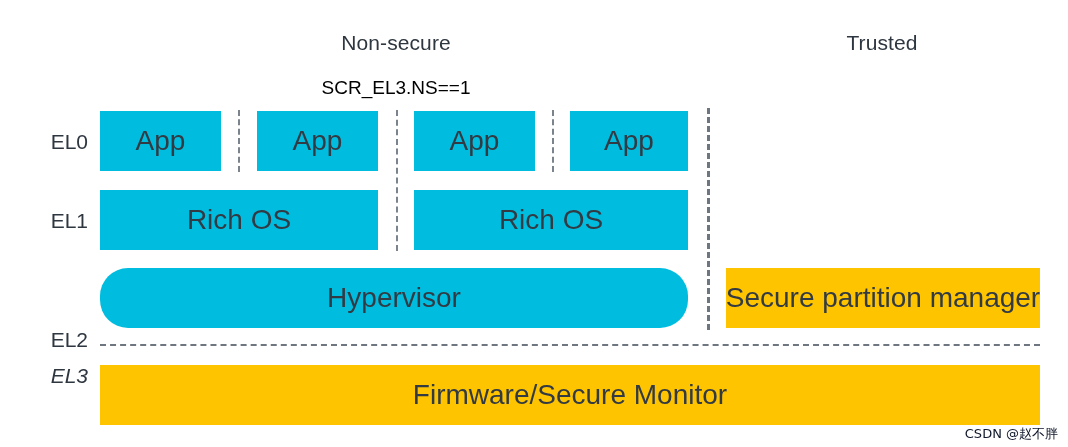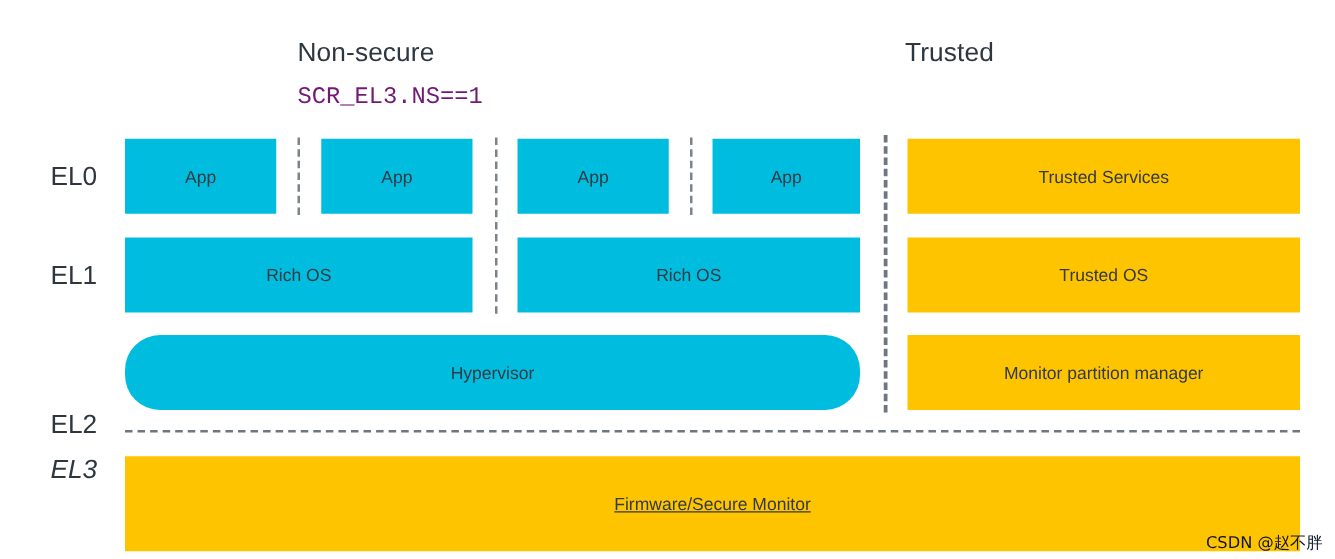--- a/index.html
+++ b/index.html
@@ -16,59 +16,60 @@
     position: relative;
     width: 1068px;
     height: 447px;
     background: #ffffff;
     overflow: hidden;
   }
 
   
   .col-header {
     position: absolute;
+    text-align: center;
     color: #2e3640;
   }
   .col-header .title {
     font-size: 21px;
     line-height: 26px;
     letter-spacing: 0.1px;
     color: #2e3640;
     white-space: nowrap;
   }
   .col-header .subtitle {
-    font-family: Liberation Mono, monospace;
+    font-family: Liberation Sans, sans-serif;
     font-size: 19px;
     line-height: 24px;
-    color: #701a75;
-    margin-top: 9px;
+    color: #000000;
+    margin-top: 20px;
     white-space: nowrap;
   }
 
   #hdr-nonsecure { left: 238px; top: 30px; width: 316px; }
   #hdr-secure    { left: 724px; top: 30px; width: 316px; }
 
   
   .el-label {
     position: absolute;
     left: 30px;
     width: 58px;
-    text-align: center;
+    text-align: right;
     font-size: 21px;
     color: #2e3640;
     white-space: nowrap;
   }
 
   
   .block {
     position: absolute;
     display: flex;
     align-items: center;
     justify-content: center;
-    font-size: 14px;
+    font-size: 28px;
     color: #323a43;
     box-sizing: border-box;
     white-space: nowrap;
   }
   .block.cyan   { background: #00BDDF; }
   .block.yellow { background: #FFC400; }
 
   
   .vsep {
     position: absolute;
@@ -111,30 +112,28 @@
 
   <div class="el-label" style="top:130px;">EL0</div>
   <div class="el-label" style="top:209px;">EL1</div>
   <div class="el-label" style="top:287px;margin-top:41px;">EL2</div>
   <div class="el-label" style="top:364px;font-style:italic;">EL3</div>
 
   <div class="block cyan" style="left:100px; top:111px; width:121px; height:60px;">App</div>
   <div class="block cyan" style="left:257px; top:111px; width:121px; height:60px;">App</div>
   <div class="block cyan" style="left:414px; top:111px; width:121px; height:60px;">App</div>
   <div class="block cyan" style="left:570px; top:111px; width:118px; height:60px;">App</div>
-  <div class="block yellow" style="left:726px; top:111px; width:314px; height:60px;">Trusted Services</div>
 
   <div class="block cyan" style="left:100px; top:190px; width:278px; height:60px;">Rich OS</div>
   <div class="block cyan" style="left:414px; top:190px; width:274px; height:60px;">Rich OS</div>
-  <div class="block yellow" style="left:726px; top:190px; width:314px; height:60px;">Trusted OS</div>
 
   <div class="block cyan" style="left:100px; top:268px; width:588px; height:60px;border-radius:28px;">Hypervisor</div>
-  <div class="block yellow" style="left:726px; top:268px; width:314px; height:60px;">Monitor partition manager</div>
+  <div class="block yellow" style="left:726px; top:268px; width:314px; height:60px;">Secure partition manager</div>
 
-  <div class="block yellow" style="left:100px; top:365px; width:940px; height:76px;text-decoration:underline;">Firmware/Secure Monitor</div>
+  <div class="block yellow" style="left:100px; top:365px; width:940px; height:60px;">Firmware/Secure Monitor</div>
 
   <div class="vsep thin" style="left:238px; top:110px; height:62px;"></div>
   <div class="vsep thin" style="left:396px; top:110px; height:141px;"></div>
   <div class="vsep thin" style="left:552px; top:110px; height:62px;"></div>
   <div class="vsep thick" style="left:707px; top:108px; height:222px;"></div>
 
   <div class="hsep" style="left:100px; top:344px; width:940px;"></div>
 
   <div id="watermark">CSDN @赵不胖</div>
 

